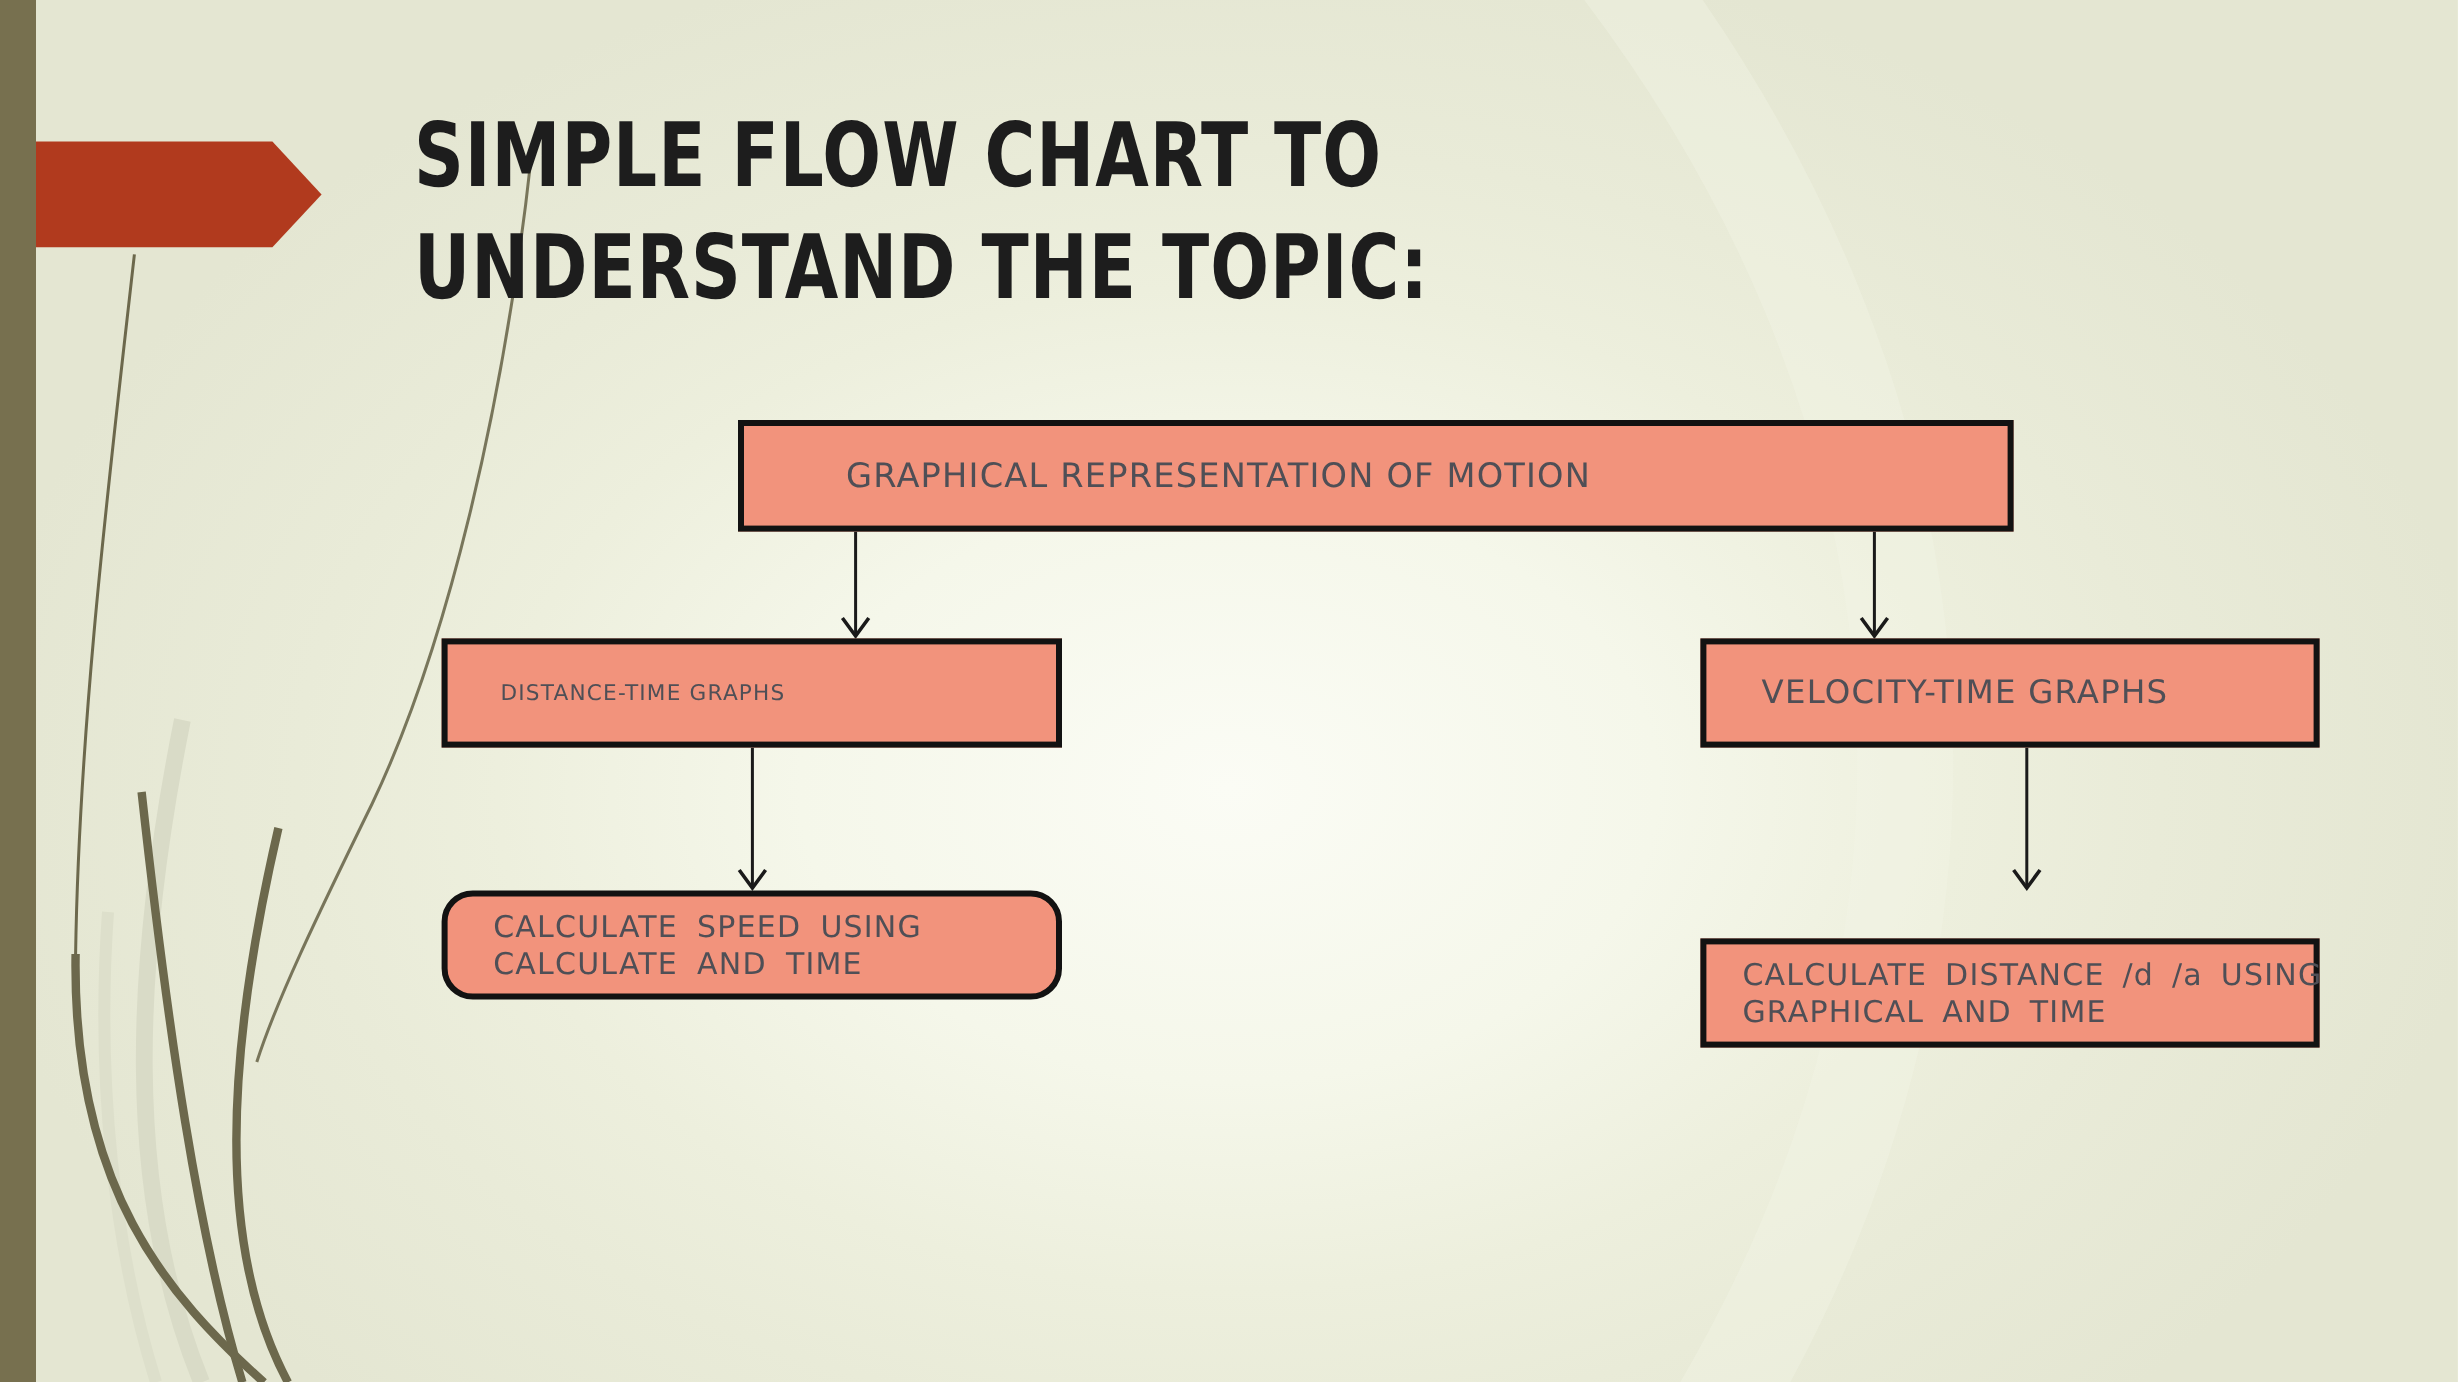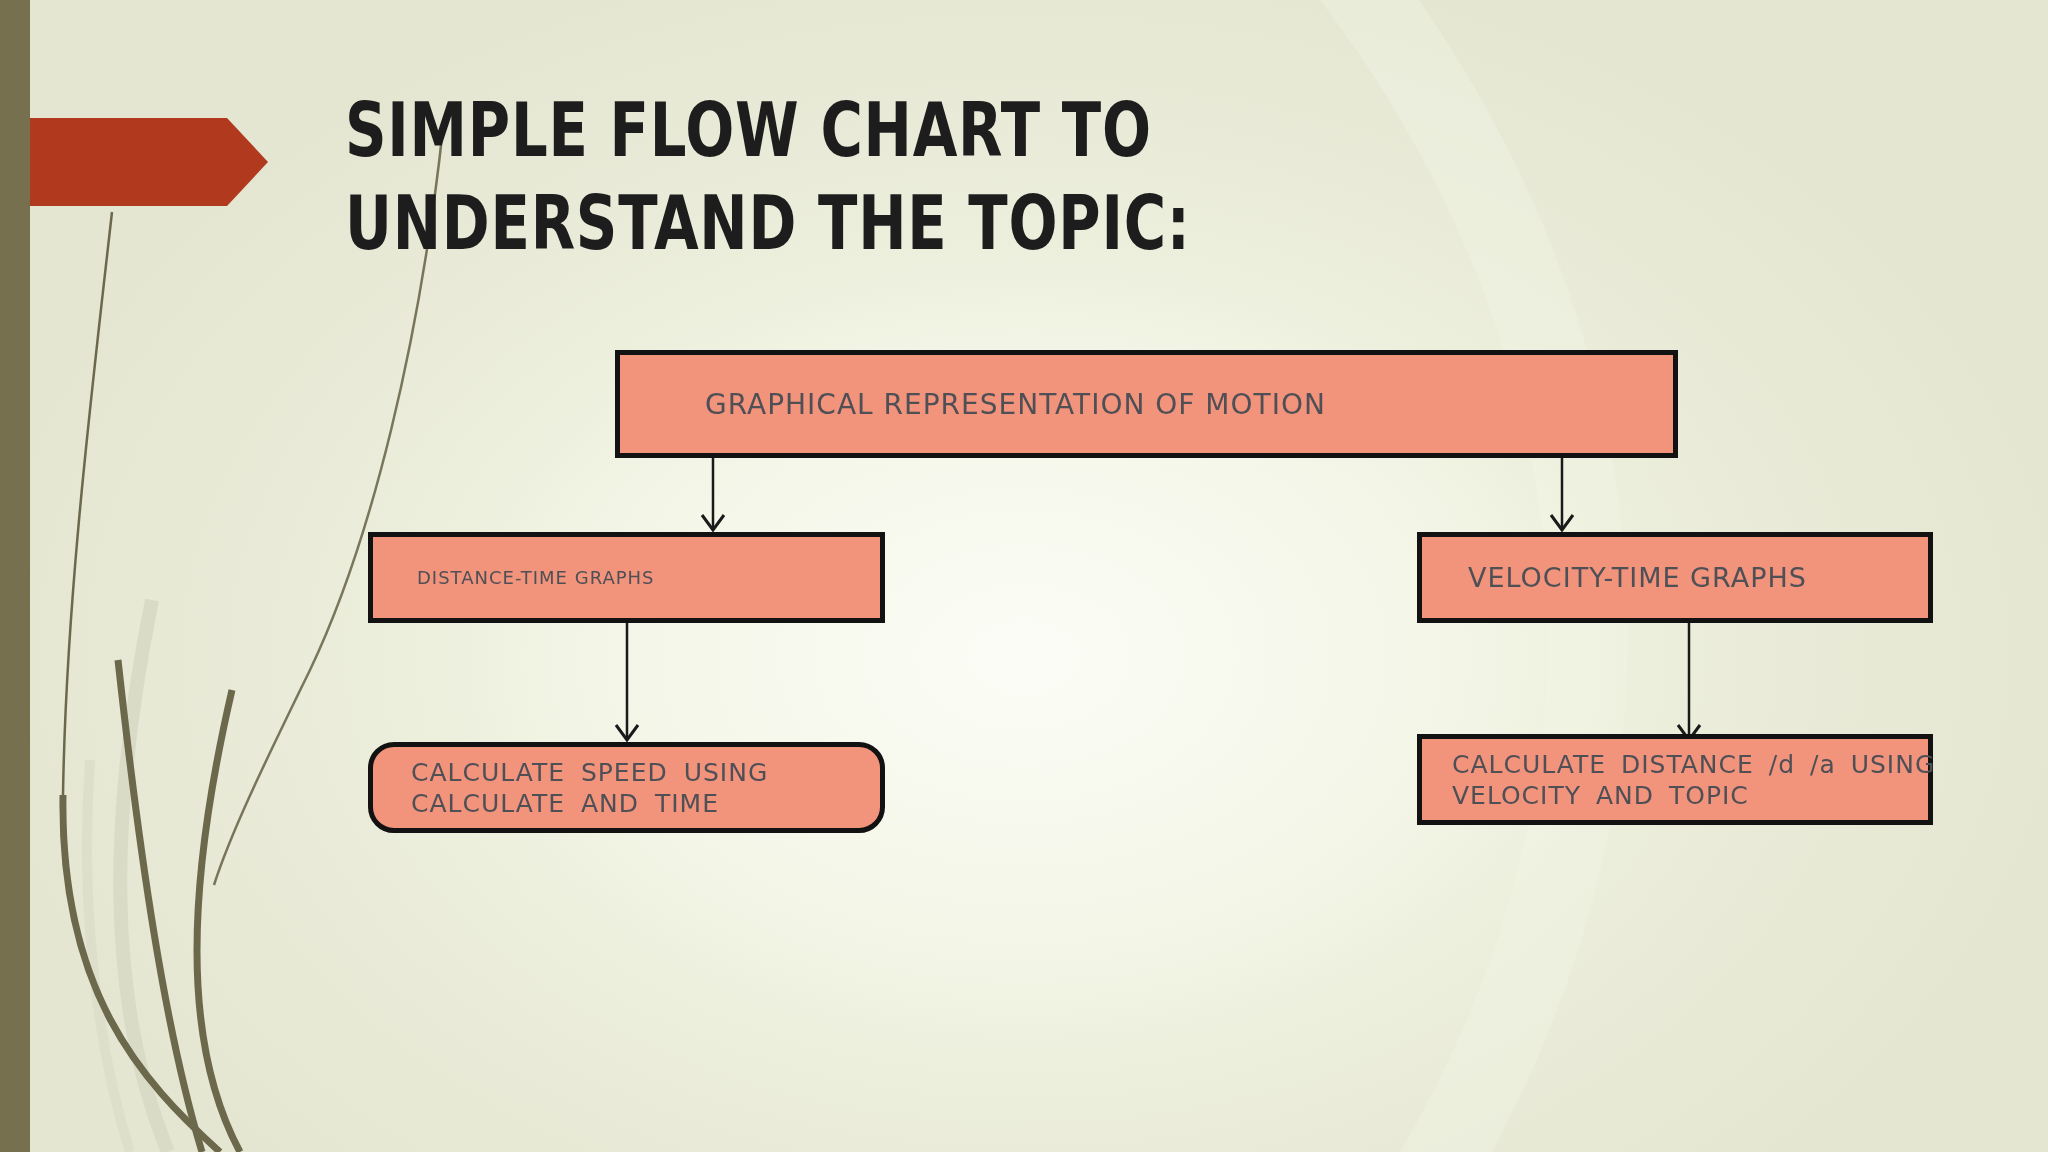--- a/index.html
+++ b/index.html
@@ -51,25 +51,25 @@
     background: #F2937C;
     border: 5px solid #121212;
     color: #4F4F56;
     display: flex;
     flex-direction: column;
     justify-content: center;
     letter-spacing: 1px;
     white-space: nowrap;
   }
   .fc-box .ln { white-space: nowrap; }
-  #box-root      { left: 615px;  top: 350px; width: 1063px; height: 108px; padding-left: 85px; font-size: 28px; }
+  #box-root      { left: 615px;  top: 350px; width: 1063px; height: 93px; padding-left: 85px; font-size: 28px; }
   #box-distance  { left: 368px;  top: 532px; width: 517px;  height: 91px; padding-left: 44px; font-size: 18px; }
   #box-velocity  { left: 1417px; top: 532px; width: 516px;  height: 91px; padding-left: 46px; font-size: 27px; }
   #box-speed     { left: 368px;  top: 742px; width: 517px;  height: 91px; padding-left: 38px; font-size: 25px; line-height: 31px; word-spacing: 7px; border-radius: 26px; }
-  #box-calcdist  { left: 1417px; top: 734px; width: 516px;  height: 91px; padding-left: 30px; font-size: 25px; line-height: 31px; word-spacing: 6px; }
+  #box-calcdist  { left: 1417px; top: 782px; width: 516px;  height: 91px; padding-left: 30px; font-size: 25px; line-height: 31px; word-spacing: 6px; }
 </style>
 </head>
 <body>
 
 <div id="slide">
 
   <svg class="layer" viewBox="0 0 2048 1152" fill="none">
 
     <path d="M 1340,-40 C 1620,320 1680,760 1430,1180" stroke="#F2F4E6" stroke-width="80" opacity="0.40"></path>
 
@@ -125,16 +125,16 @@
     <div class="ln">VELOCITY-TIME GRAPHS</div>
   </div>
 
   <div id="box-speed" class="fc-box">
     <div class="ln">CALCULATE SPEED USING</div>
     <div class="ln">CALCULATE AND TIME</div>
   </div>
 
   <div id="box-calcdist" class="fc-box">
     <div class="ln">CALCULATE DISTANCE /d /a USING</div>
-    <div class="ln">VELOCITY AND TOPIC</div>
+    <div class="ln">GRAPHICAL AND TIME</div>
   </div>
 
 </div>
 
 </body></html>

